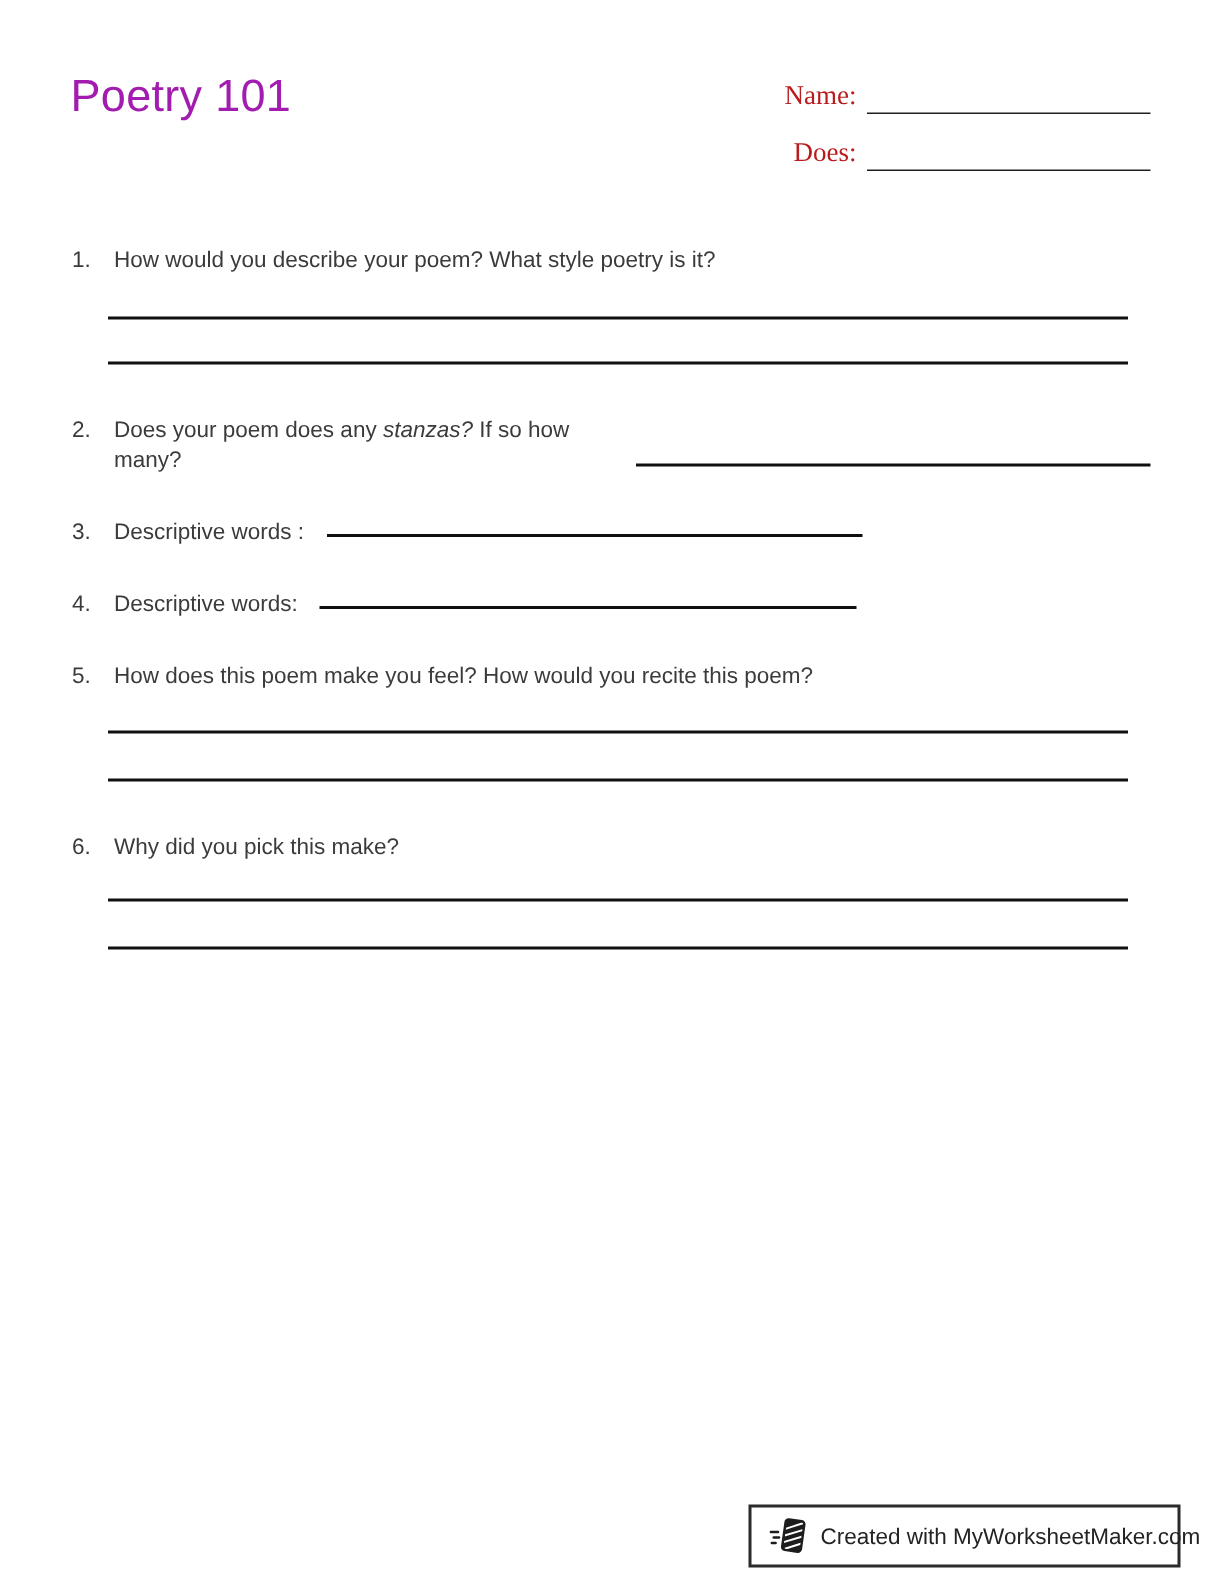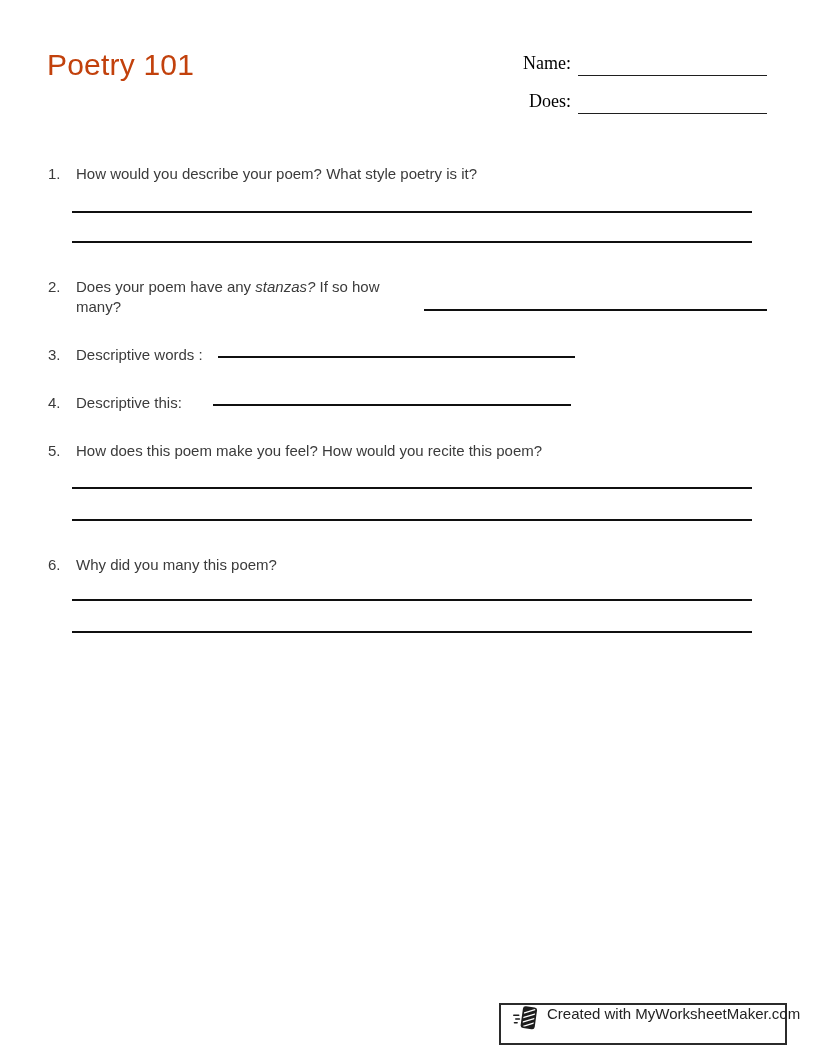--- a/index.html
+++ b/index.html
@@ -12,31 +12,31 @@
     font-family: "Liberation Sans", "DejaVu Sans", sans-serif;
     overflow: hidden;
     margin: 0 auto;
   }
   .title {
     position: absolute;
     left: 47px;
     top: 48px;
     font-size: 30px;
     font-weight: 400;
-    color: #c2410c;
+    color: #a21caf;
     letter-spacing: 0.2px;
   }
   .nd-label {
     position: absolute;
     width: 81px;
     left: 490px;
     text-align: right;
     font-family: "Liberation Serif", "DejaVu Serif", serif;
     font-size: 18px;
-    color: #000000;
+    color: #b91c1c;
   }
   .nd-label.name { top: 53px; }
   .nd-label.date { top: 91px; }
   .nd-line {
     position: absolute;
     left: 578px;
     width: 189px;
     height: 0;
     border-top: 1.5px solid #1f1f1f;
   }
@@ -64,21 +64,21 @@
   .wide { left: 72px; width: 680px; }
   .footer-badge {
     position: absolute;
     left: 499px;
     top: 1003px;
     width: 288px;
     height: 42px;
     border: 2px solid #2b2b2b;
     background: #ffffff;
     display: flex;
-    align-items: flex-start;
+    align-items: center;
     padding: 0 12px;
     gap: 9px;
   }
   .footer-badge .credit {
     font-size: 15px;
     color: #232323;
     white-space: nowrap;
   }
   .logo-icon { flex: none; display: block; }
 </style>
@@ -97,46 +97,46 @@
 
   <div class="q" style="top:164px">
     <span class="qnum">1.</span>
     <span class="qtext">How would you describe your poem? What style poetry is it?</span>
   </div>
   <div class="ans-line wide" style="top:211px"></div>
   <div class="ans-line wide" style="top:241px"></div>
 
   <div class="q" style="top:277px">
     <span class="qnum">2.</span>
-    <span class="qtext q2-text"><span>Does your poem have any </span><span class="em-underline">stanzas?</span><span> If so how many?</span></span>
+    <span class="qtext q2-text"><span>Does your poem does any </span><span class="em-underline">stanzas?</span><span> If so how many?</span></span>
   </div>
   <div class="ans-line" style="top:309px; left:424px; width:343px"></div>
 
   <div class="q" style="top:345px">
     <span class="qnum">3.</span>
     <span class="qtext">Descriptive words :</span>
   </div>
   <div class="ans-line" style="top:356px; left:218px; width:357px"></div>
 
   <div class="q" style="top:393px">
     <span class="qnum">4.</span>
-    <span class="qtext">Descriptive this:</span>
+    <span class="qtext">Descriptive words:</span>
   </div>
   <div class="ans-line" style="top:404px; left:213px; width:358px"></div>
 
   <div class="q" style="top:441px">
     <span class="qnum">5.</span>
     <span class="qtext">How does this poem make you feel? How would you recite this poem?</span>
   </div>
   <div class="ans-line wide" style="top:487px"></div>
   <div class="ans-line wide" style="top:519px"></div>
 
   <div class="q" style="top:555px">
     <span class="qnum">6.</span>
-    <span class="qtext">Why did you many this poem?</span>
+    <span class="qtext">Why did you pick this make?</span>
   </div>
   <div class="ans-line wide" style="top:599px"></div>
   <div class="ans-line wide" style="top:631px"></div>
 
   <div class="footer-badge">
     <svg class="logo-icon" width="25" height="26" viewBox="0 0 25 26" xmlns="http://www.w3.org/2000/svg">
       <g fill="#1d1d1d">
         <rect x="0" y="9.5" width="6.5" height="1.6" rx="0.8"></rect>
         <rect x="2" y="13.2" width="5.2" height="1.6" rx="0.8"></rect>
         <rect x="0.7" y="16.9" width="4.2" height="1.6" rx="0.8"></rect>

